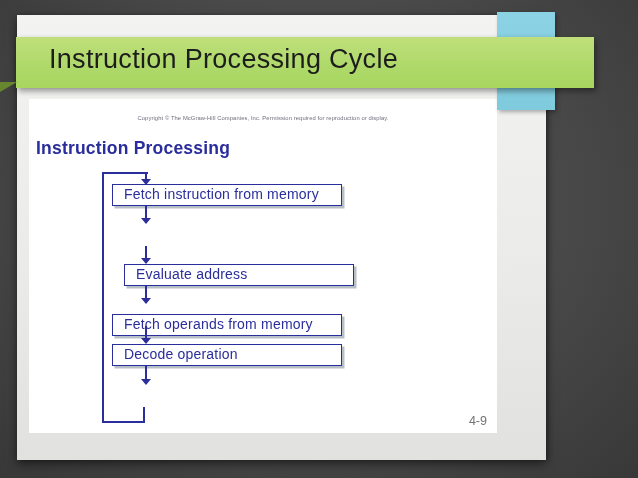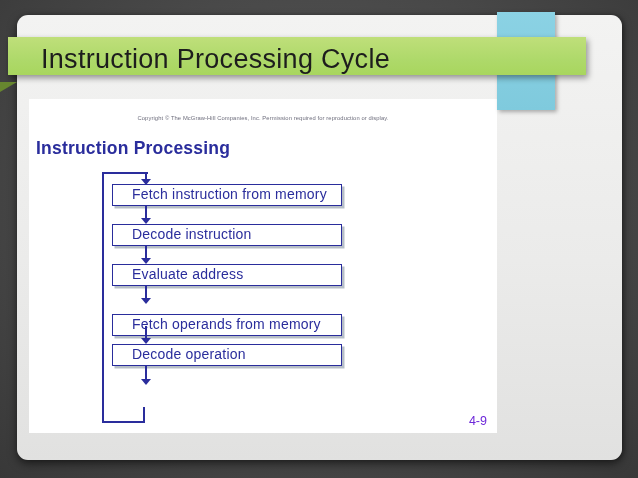--- a/index.html
+++ b/index.html
@@ -7,36 +7,35 @@
     width:638px;height:478px;overflow:hidden;
     font-family:"Liberation Sans","DejaVu Sans",sans-serif;
     background:#474747;
   }
   .stage{
     position:relative;width:638px;height:478px;
     background:radial-gradient(ellipse at 50% 42%, #585858 0%, #494949 55%, #383838 100%);
   }
   
   .slide{
-    position:absolute;left:17px;top:15px;width:605px;height:445px;
+    position:absolute;left:17px;top:15px;width:529px;height:445px;
     background:linear-gradient(180deg,#f3f3f2 0%,#ebebea 55%,#e1e1e0 100%);
     box-shadow:0 4px 10px rgba(0,0,0,.5), 2px 0 4px rgba(0,0,0,.25);
     z-index:1;
-    border-radius:11px;
   }
   
   .tab{
     position:absolute;left:497px;top:12px;width:58px;height:98px;
     background:linear-gradient(180deg,#8bd2e4 0%,#7fcadd 100%);
     box-shadow:2px 2px 4px rgba(0,0,0,.3);
     z-index:2;
   }
   
   .banner{
-    position:absolute;left:8px;top:37px;width:578px;height:38px;
+    position:absolute;left:16px;top:37px;width:578px;height:51px;
     background:linear-gradient(180deg,#bfdf7a 0%,#aed96a 60%,#a8d65e 100%);
     box-shadow:2px 3px 6px rgba(0,0,0,.4);
     z-index:3;
   }
   .banner .title{
     display:block;line-height:45px;padding-left:33px;
     font-size:27px;color:#1d1d1d;letter-spacing:.3px;
     white-space:nowrap;
   }
   .fold{
@@ -54,30 +53,30 @@
     position:absolute;left:0;top:16px;width:100%;
     text-align:center;font-size:5.8px;color:#6d6d7c;letter-spacing:.1px;
   }
   .heading{
     position:absolute;left:7px;top:39px;
     font-size:17.5px;font-weight:700;color:#2a2d9c;letter-spacing:.2px;
     white-space:nowrap;
   }
   .pagenum{
     position:absolute;right:10px;top:315px;
-    font-size:12.5px;color:#6d28d9;
+    font-size:12.5px;color:#737373;
   }
   
   .flowchart{position:absolute;inset:0;}
   .step{
     position:absolute;left:83px;width:230px;height:22px;box-sizing:border-box;
     background:#ffffff;border:1.5px solid #2a2d9c;
     box-shadow:2.5px 2.5px 0 #b7bfc7;
     font-size:14px;color:#2a2d9c;letter-spacing:.2px;
-    line-height:19px;padding-left:19px;white-space:nowrap;
+    line-height:19px;padding-left:11px;white-space:nowrap;
   }
   .varrow{position:absolute;left:112px;width:10px;}
   .varrow::before{
     content:'';position:absolute;left:4px;top:0;bottom:6px;width:2px;background:#2a2d9c;
   }
   .varrow::after{
     content:'';position:absolute;left:0;bottom:0;width:0;height:0;
     border-left:5px solid transparent;border-right:5px solid transparent;
     border-top:6px solid #2a2d9c;
   }
@@ -103,24 +102,23 @@
 
         <div class="loopseg loop-top"></div>
         <div class="loopseg loop-left"></div>
         <div class="loopseg loop-bottom"></div>
         <div class="loopseg loop-right"></div>
         <div class="varrow" style="top:75px;height:11px;"></div>
 
         <div class="step" style="top:85px;">Fetch instruction from memory</div>
         <div class="varrow" style="top:107px;height:18px;"></div>
 
-        <div class="step" style="top:125px;">Decode instruction</div>
         <div class="varrow" style="top:147px;height:18px;"></div>
 
-        <div class="step" style="top:165px;">Evaluate address</div>
+        <div class="step" style="top:165px;margin-left:12px;">Evaluate address</div>
         <div class="varrow" style="top:187px;height:18px;"></div>
 
         <div class="step" style="top:215px;">Fetch operands from memory</div>
         <div class="varrow" style="top:227px;height:18px;"></div>
 
         <div class="step" style="top:245px;">Decode operation</div>
         <div class="varrow" style="top:267px;height:19px;"></div>
 
       </div>
 

